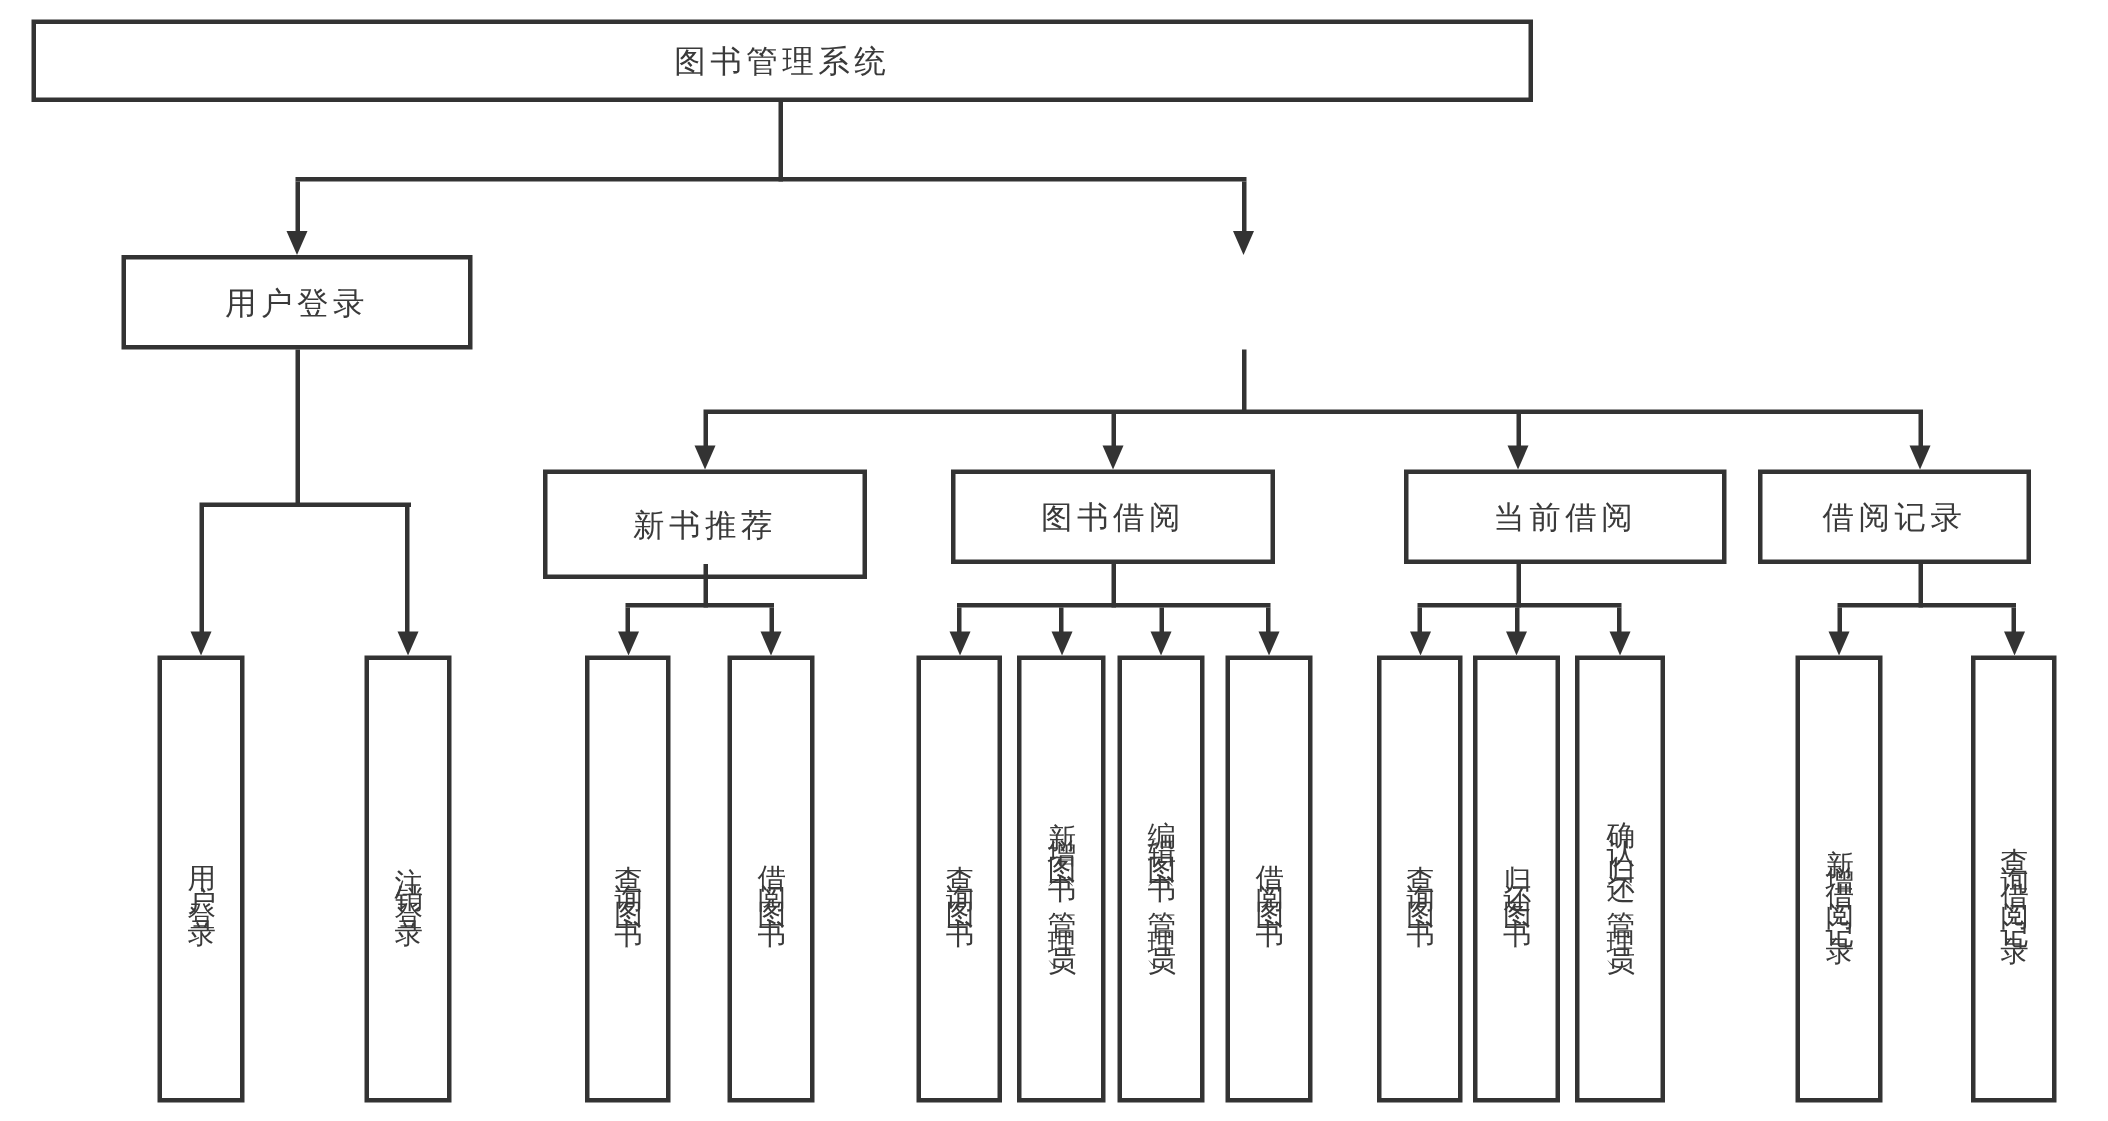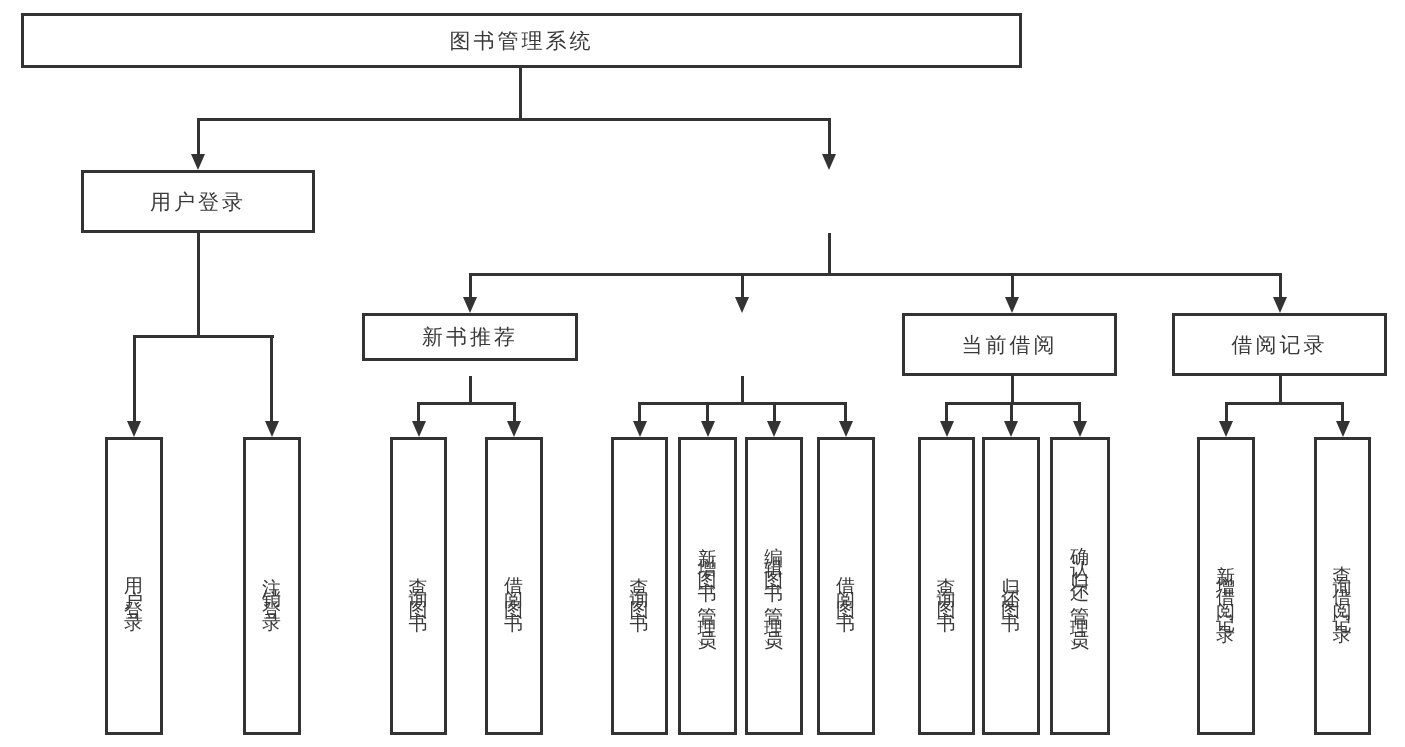--- a/index.html
+++ b/index.html
@@ -88,27 +88,30 @@
   <div class="line" style="left:468.5px;top:273px;width:813px;height:3px"></div>
   <div class="line" style="left:468.5px;top:276px;width:3px;height:23px"></div>
   <div class="arrow" style="left:463px;top:297px"></div>
   <div class="line" style="left:740.5px;top:276px;width:3px;height:23px"></div>
   <div class="arrow" style="left:735px;top:297px"></div>
   <div class="line" style="left:1010.5px;top:276px;width:3px;height:23px"></div>
   <div class="arrow" style="left:1005px;top:297px"></div>
   <div class="line" style="left:1278.5px;top:276px;width:3px;height:23px"></div>
   <div class="arrow" style="left:1273px;top:297px"></div>
 
-  <div class="box hbox" style="left:362px;top:313px;width:216px;height:48px">
+  <div class="box hbox" style="left:362px;top:313px;width:216px;height:73px">
     <span>新书推荐</span>
   </div>
-  <div class="box hbox" style="left:902px;top:313px;width:215px;height:63px">
+  <div class="box hbox" style="left:634px;top:313px;width:216px;height:63px">
+    <span>图书借阅</span>
+  </div>
+  <div class="box hbox" style="left:936px;top:313px;width:215px;height:63px">
     <span>当前借阅</span>
   </div>
-  <div class="box hbox" style="left:1172px;top:313px;width:215px;height:63px">
+  <div class="box hbox" style="left:1172px;top:313px;width:182px;height:63px">
     <span>借阅记录</span>
   </div>
 
   <div class="line" style="left:468.5px;top:376px;width:3px;height:29px"></div>
   <div class="line" style="left:417px;top:402px;width:99px;height:3px"></div>
   <div class="line" style="left:417px;top:405px;width:3px;height:18px"></div>
   <div class="arrow" style="left:411.5px;top:421px"></div>
   <div class="line" style="left:512.5px;top:405px;width:3px;height:18px"></div>
   <div class="arrow" style="left:507px;top:421px"></div>
 

